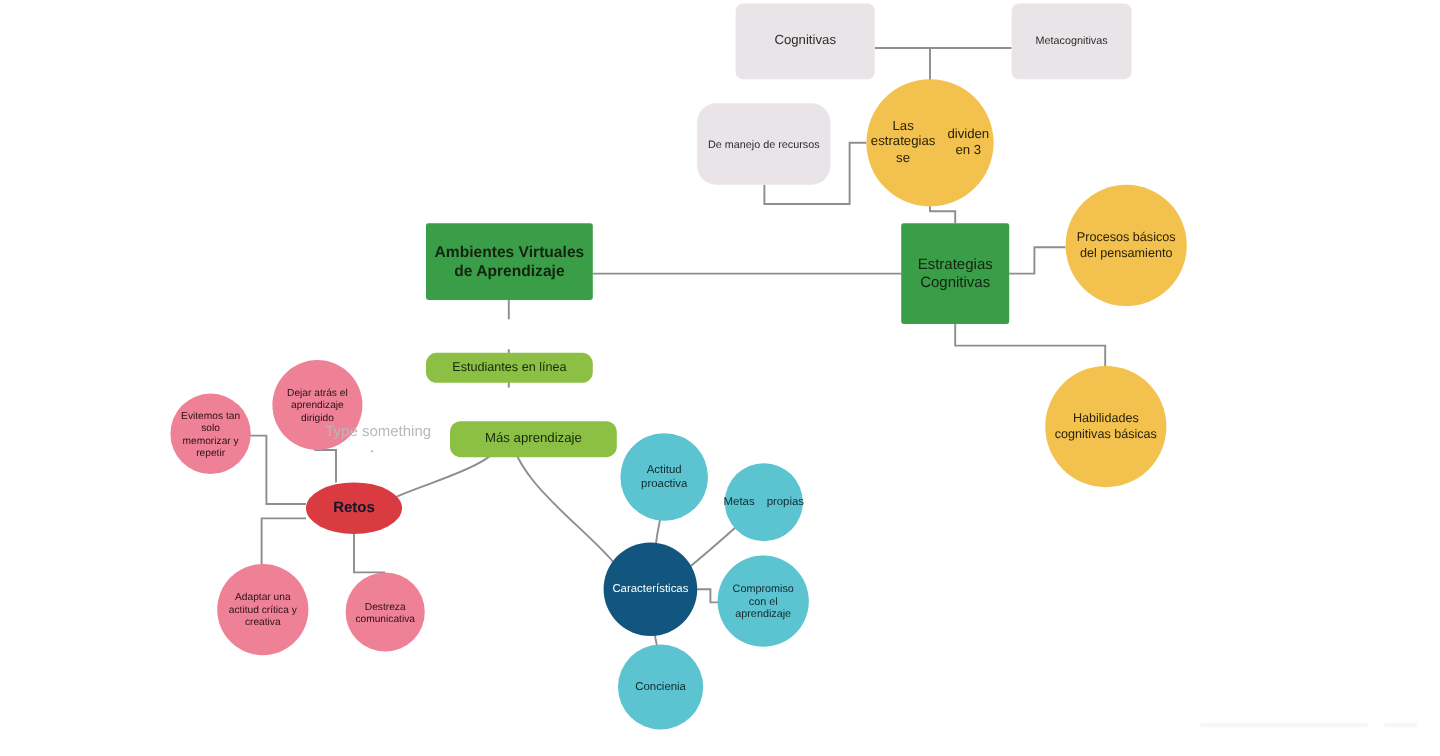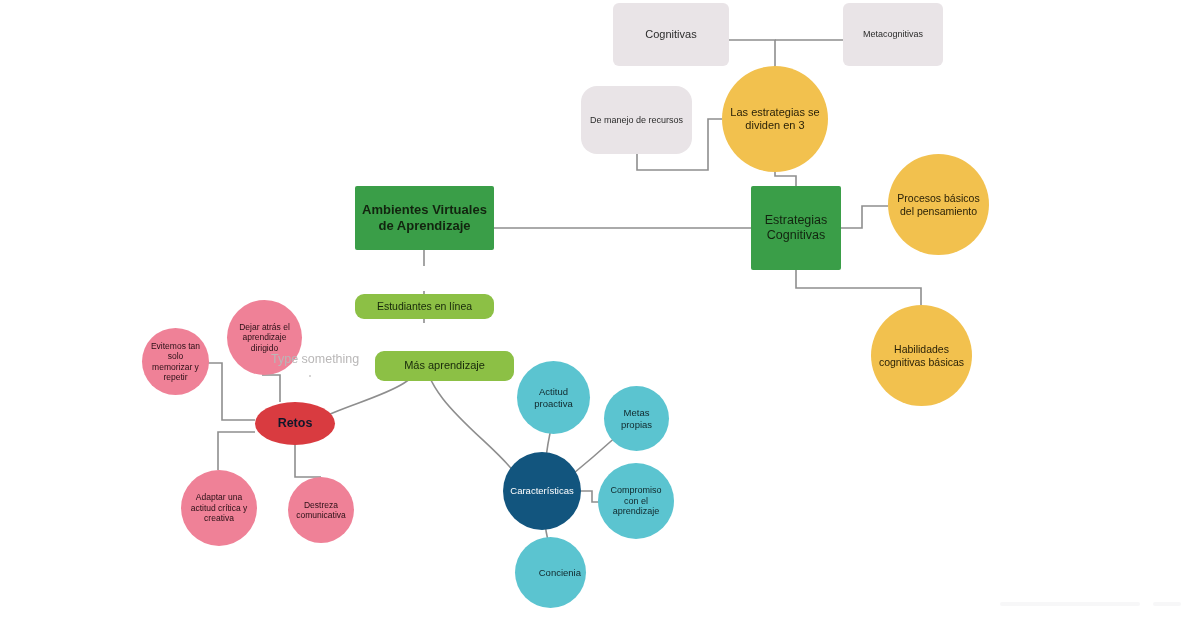--- a/index.html
+++ b/index.html
@@ -126,21 +126,21 @@
 
   <div class="node pill c-green-light" style="left:375px;top:323px;width:139px;height:30px;font-size:11px;">
     <span>Más aprendizaje</span>
   </div>
 
   <div class="node rect c-green-dark" style="left:751px;top:186px;width:90px;height:84px;font-size:12.5px;flex-direction:column;font-weight:normal;">
     <span>Estrategias</span>
     <span>Cognitivas</span>
   </div>
 
-  <div class="node round c-amber" style="left:722px;top:66px;width:106px;height:106px;font-size:11px;flex-direction:column;">
+  <div class="node round c-amber" style="left:722px;top:66px;width:106px;height:106px;font-size:11px;">
     <span>Las estrategias se</span>
     <span>dividen en 3</span>
   </div>
 
   <div class="node rect c-gray" style="left:613px;top:3px;width:116px;height:63px;font-size:11px;border-radius:6px;">
     <span>Cognitivas</span>
   </div>
 
   <div class="node rect c-gray" style="left:843px;top:3px;width:100px;height:63px;font-size:9px;border-radius:6px;">
     <span>Metacognitivas</span>
@@ -190,32 +190,32 @@
 
   <div class="node round c-navy" style="left:503px;top:452px;width:78px;height:78px;font-size:9.5px;">
     <span>Características</span>
   </div>
 
   <div class="node round c-teal" style="left:517px;top:361px;width:73px;height:73px;font-size:9.5px;flex-direction:column;">
     <span>Actitud</span>
     <span>proactiva</span>
   </div>
 
-  <div class="node round c-teal" style="left:604px;top:386px;width:65px;height:65px;font-size:9.5px;flex-direction:column;">
+  <div class="node round c-teal" style="left:604px;top:386px;width:65px;height:65px;font-size:9.5px;flex-direction:row;">
     <span>Metas</span>
     <span>propias</span>
   </div>
 
   <div class="node round c-teal" style="left:598px;top:463px;width:76px;height:76px;font-size:9px;flex-direction:column;">
     <span>Compromiso</span>
     <span>con el</span>
     <span>aprendizaje</span>
   </div>
 
-  <div class="node round c-teal" style="left:515px;top:537px;width:71px;height:71px;font-size:9.5px;justify-content:flex-end;">
+  <div class="node round c-teal" style="left:515px;top:537px;width:71px;height:71px;font-size:9.5px;">
     <span>Concienia</span>
   </div>
 
   <div class="placeholder" style="left:271px;top:352px;">Type something</div>
   <div class="ghost-dot" style="left:309px;top:375px;"></div>
 
   <div class="bottom-strip" style="left:1000px;top:602px;width:140px;"></div>
   <div class="bottom-strip" style="left:1153px;top:602px;width:28px;"></div>
 
 </div>

